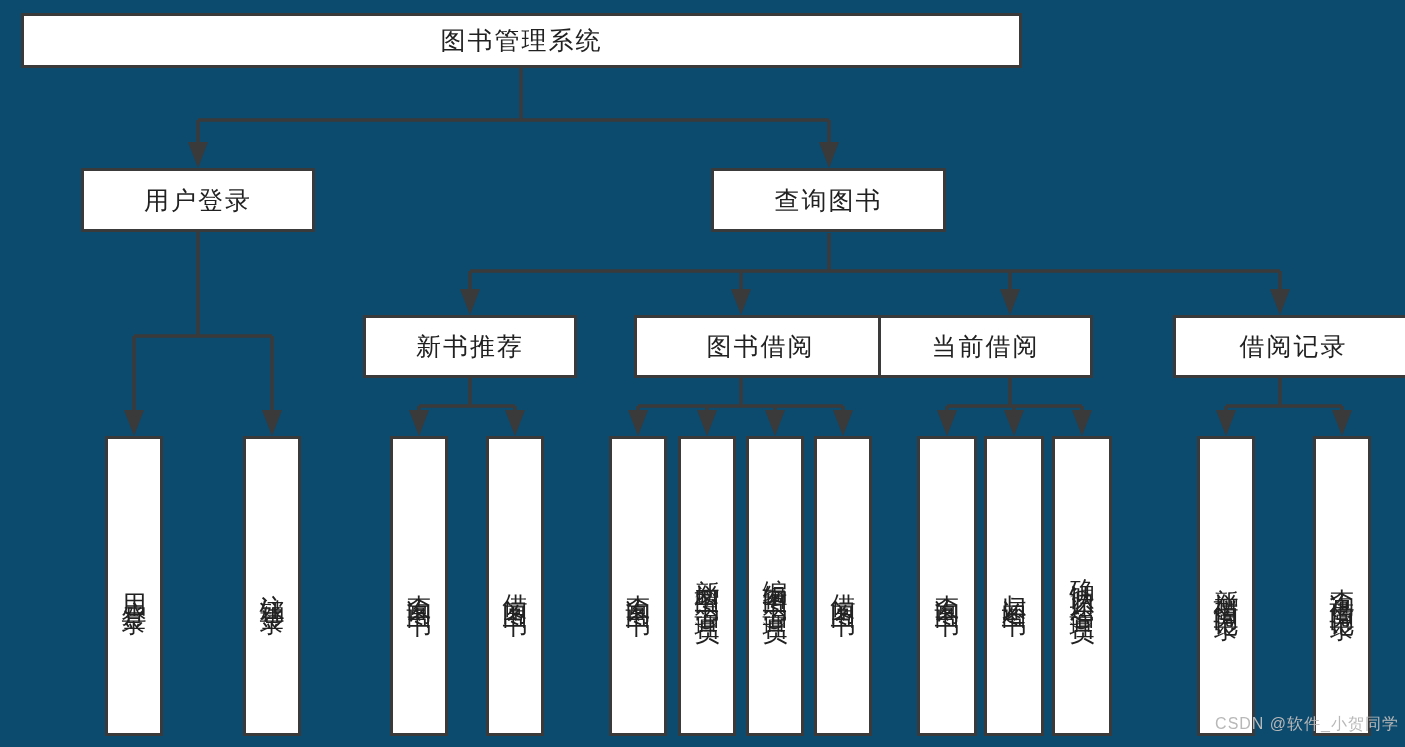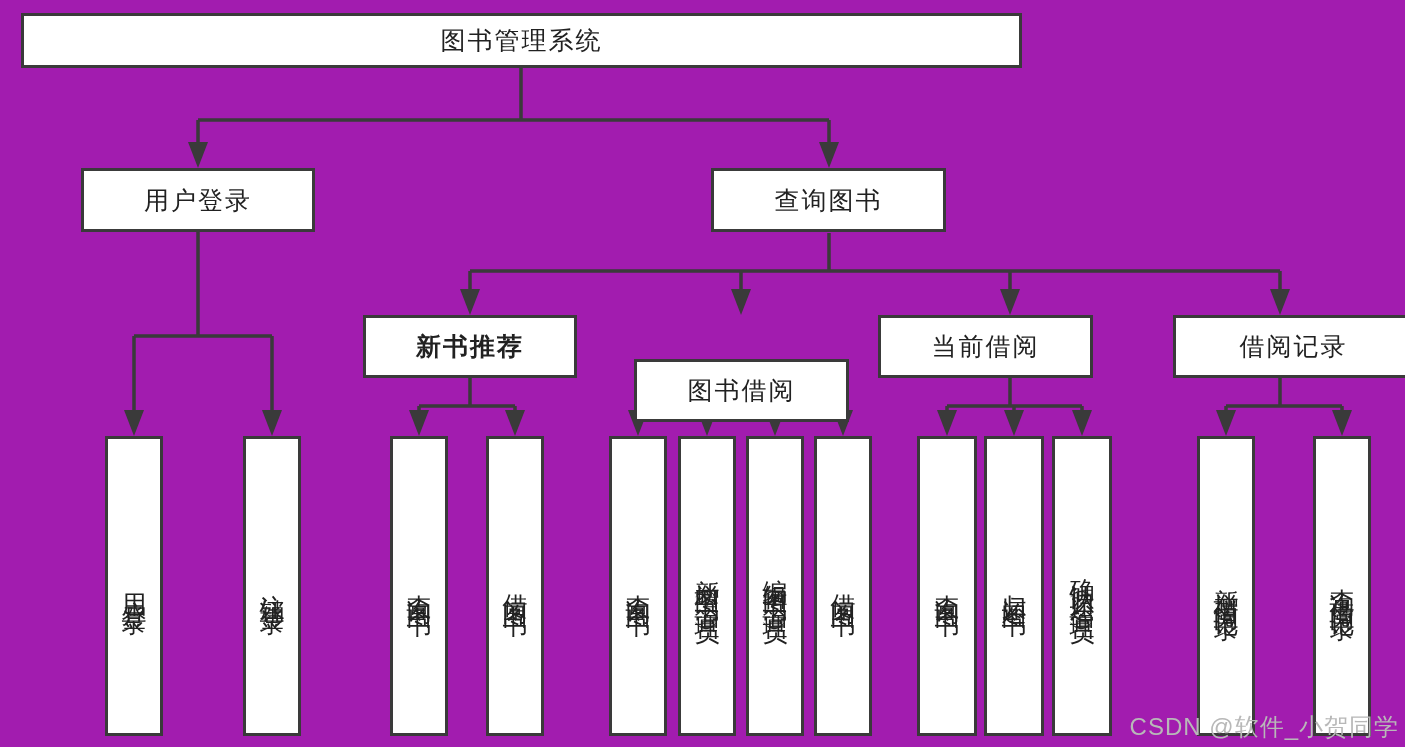--- a/index.html
+++ b/index.html
@@ -5,21 +5,21 @@
   html, body {
     margin: 0;
     padding: 0;
     background: #ffffff;
     font-family: "Liberation Sans", sans-serif;
   }
   #canvas {
     position: relative;
     width: 1405px;
     height: 747px;
-    background: #a21caf;
+    background: #0c4a6e;
     overflow: hidden;
   }
   #connectors {
     position: absolute;
     left: 0; top: 0;
     width: 1405px;
     height: 747px;
   }
   .node {
     position: absolute;
@@ -53,22 +53,22 @@
     height: 300px;
     writing-mode: vertical-rl;
     text-orientation: mixed;
     font-size: 25px;
     letter-spacing: 6px;
     line-height: 1.15;
   }
   .watermark {
     position: absolute;
     right: 6px;
-    bottom: 4px;
-    font-size: 24px;
+    bottom: 12px;
+    font-size: 16px;
     color: #b8b8b8;
     letter-spacing: 1px;
     z-index: 5;
     white-space: nowrap;
   }
 </style>
 </head>
 <body>
 
 <div id="canvas">
@@ -114,22 +114,22 @@
       <polygon points="1216,410 1236,410 1226,436"></polygon>
       <polygon points="1332,410 1352,410 1342,436"></polygon>
     </g>
   </svg>
 
   <div class="node hbox root">图书管理系统</div>
 
   <div class="node hbox branch" style="left:81px; top:168px; width:234px;">用户登录</div>
   <div class="node hbox branch" style="left:711px; top:168px; width:235px;">查询图书</div>
 
-  <div class="node hbox module" style="left:363px; width:214px;font-weight:bold;">新书推荐</div>
-  <div class="node hbox module" style="left:634px; width:215px;margin-top:44px;">图书借阅</div>
+  <div class="node hbox module" style="left:363px; width:214px;">新书推荐</div>
+  <div class="node hbox module" style="left:634px; width:253px;">图书借阅</div>
   <div class="node hbox module" style="left:878px; width:215px;">当前借阅</div>
   <div class="node hbox module" style="left:1173px; width:241px;">借阅记录</div>
 
   <div class="node leaf" style="left:105px;">用户登录</div>
   <div class="node leaf" style="left:243px;">注销登录</div>
 
   <div class="node leaf" style="left:390px;">查询图书</div>
   <div class="node leaf" style="left:486px;">借阅图书</div>
 
   <div class="node leaf" style="left:609px;">查询图书</div>

